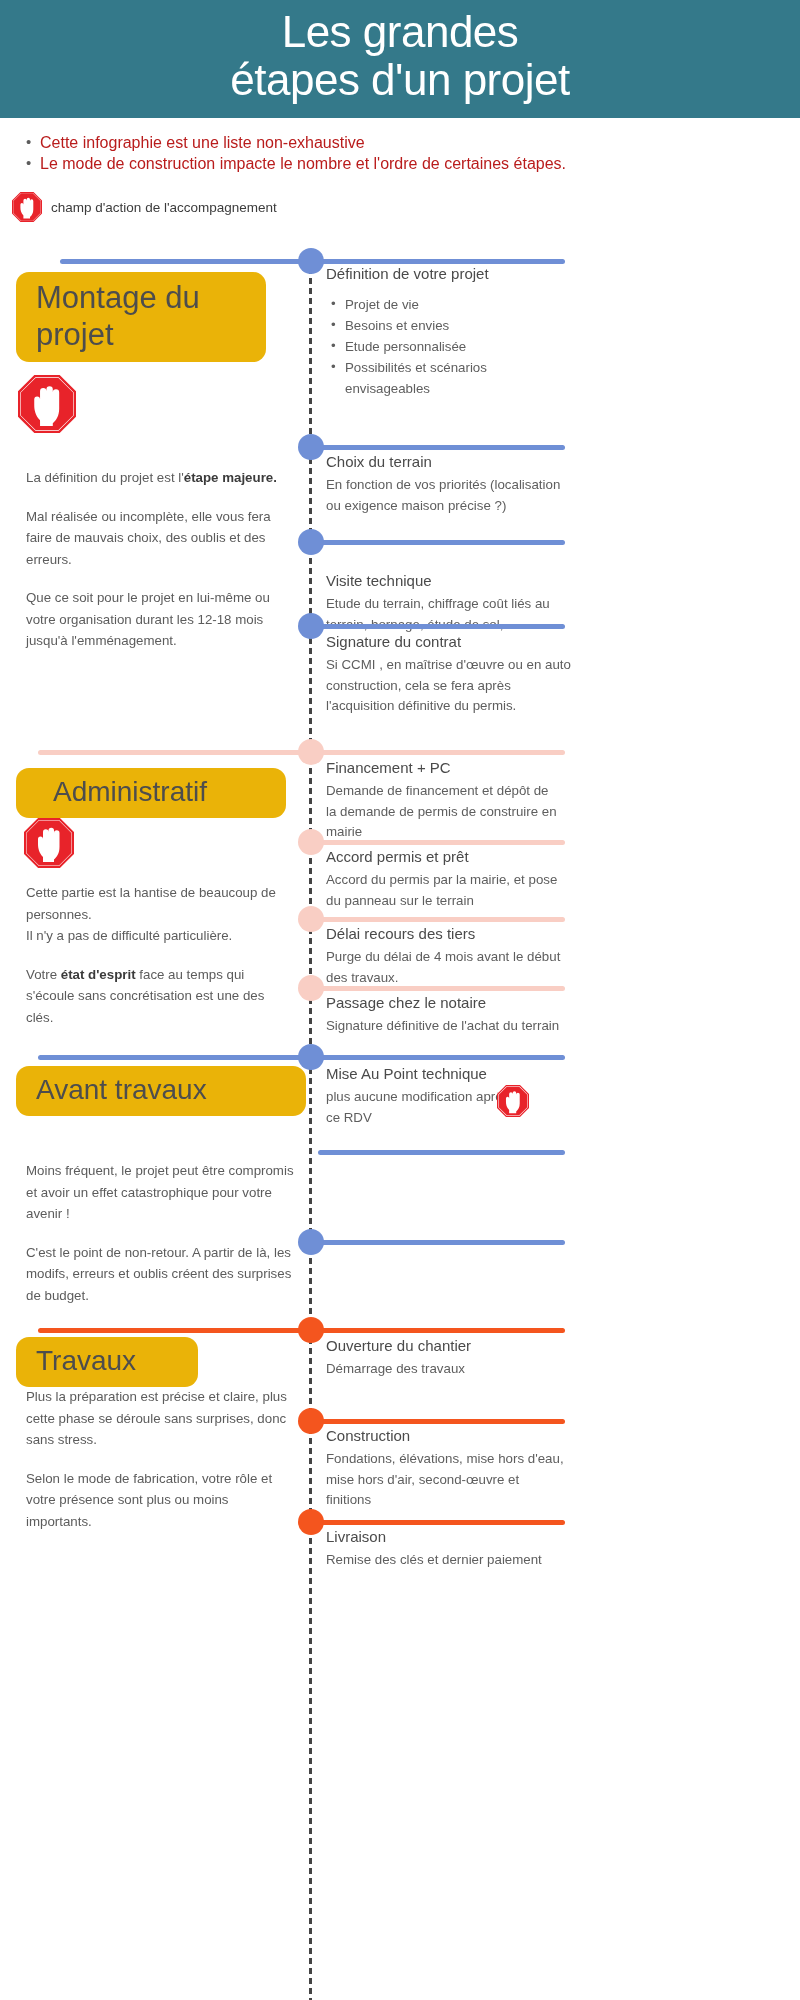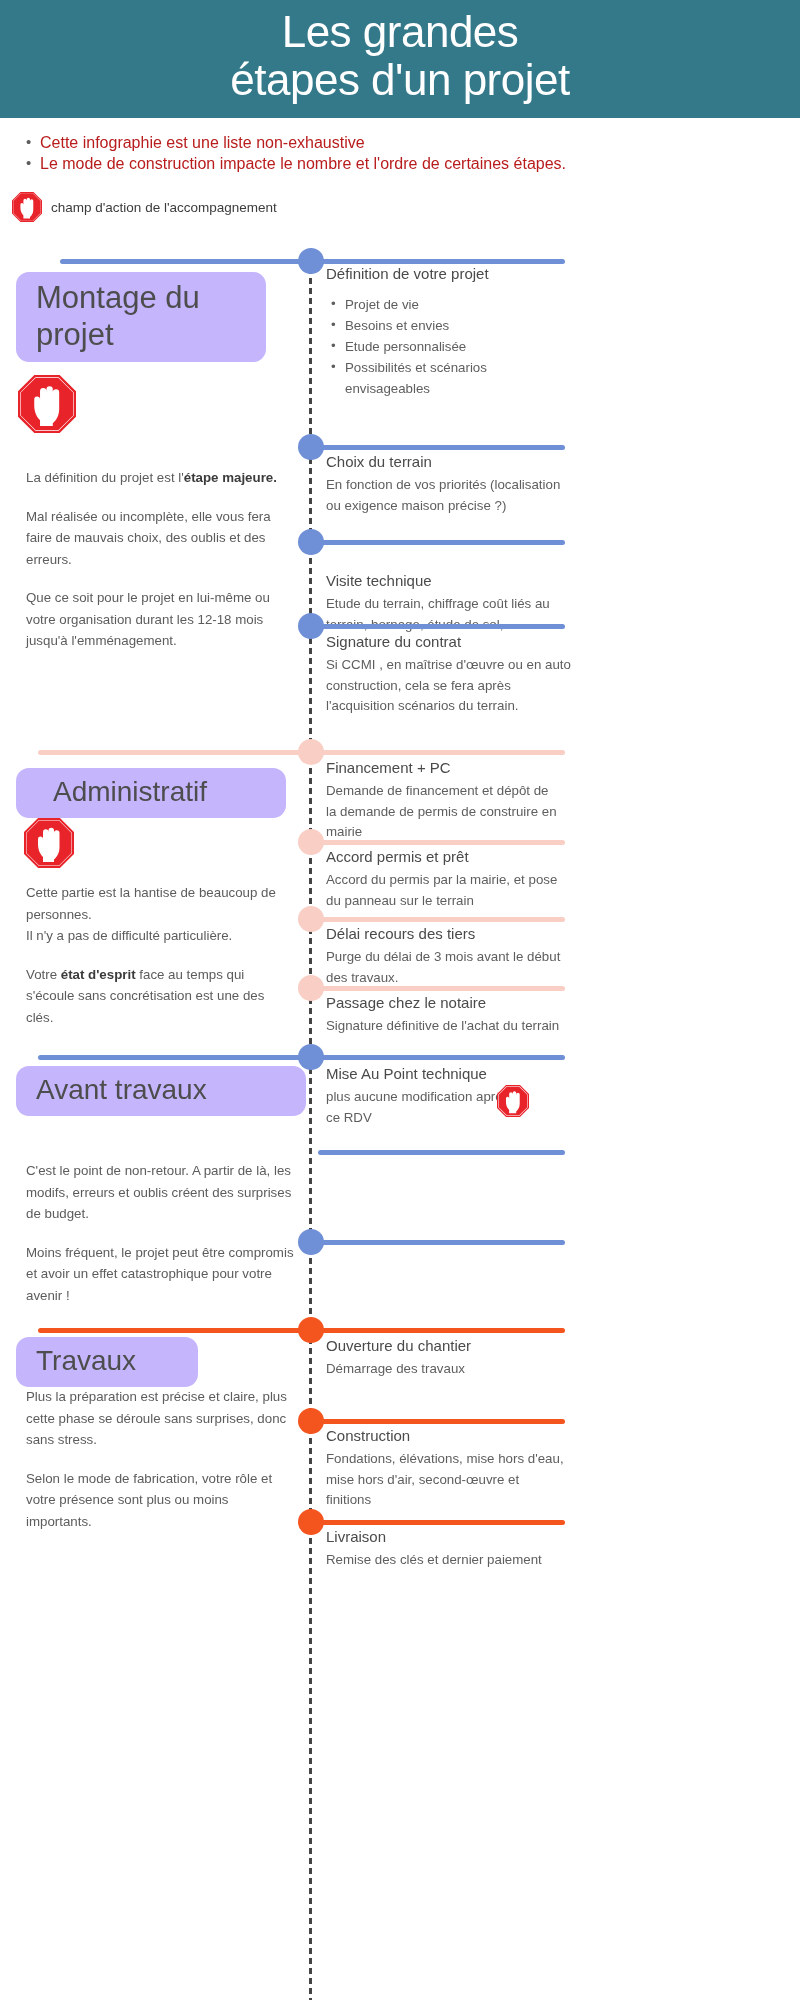--- a/index.html
+++ b/index.html
@@ -46,21 +46,21 @@
 
   
   .abs { position:absolute; }
 
   
   .rule { position:absolute; height:5px; border-radius:3px; }
   .dot  { position:absolute; width:26px; height:26px; border-radius:50%; }
 
   
   .phase-pill {
-    position:absolute; background:#c4b5fd; border-radius:13px;
+    position:absolute; background:#eab308; border-radius:13px;
     padding:7px 16px 9px 20px; color:#4d4d4d; font-weight:400;
   }
   .phase-pill.size-lg { font-size:31px; line-height:37px; }
   .phase-pill.size-md { font-size:28px; line-height:34px; }
 
   
   .left-body { position:absolute; left:26px; width:262px;
                font-size:13.3px; line-height:21.5px; color:#5c5c5c; }
   .left-body p { margin-bottom:17px; }
   .left-body b { color:#3b3b3b; font-weight:700; }
@@ -157,21 +157,21 @@
   <div class="dot" style="left:298px; top:529px; background:#6f8fd6;"></div>
   <div class="ms" style="top:569px;">
     <div class="ms-title">Visite technique</div>
     <div class="ms-desc" style="max-width:260px;">Etude du terrain, chiffrage coût liés au terrain, bornage, étude de sol,...</div>
   </div>
 
   <div class="rule" style="left:318px; top:624px; width:247px; background:#6f8fd6;"></div>
   <div class="dot" style="left:298px; top:613px; background:#6f8fd6;"></div>
   <div class="ms" style="top:630px;">
     <div class="ms-title">Signature du contrat</div>
-    <div class="ms-desc" style="max-width:248px;">Si CCMI , en maîtrise d'œuvre ou en auto construction, cela se fera après l'acquisition scénarios du terrain.</div>
+    <div class="ms-desc" style="max-width:248px;">Si CCMI , en maîtrise d'œuvre ou en auto construction, cela se fera après l'acquisition définitive du permis.</div>
   </div>
 
   <div class="rule" style="left:38px; top:750px; width:527px; background:#f9cec4;"></div>
   <div class="dot" style="left:298px; top:739px; background:#f9cec4;"></div>
 
   <div class="phase-pill size-md" style="left:16px; top:768px; width:270px;padding-left:37px;">
     <span>Administratif</span>
   </div>
 
   <div class="abs" style="left:24px; top:818px;">
@@ -205,40 +205,40 @@
   <div class="dot" style="left:298px; top:829px; background:#f9cec4;"></div>
   <div class="ms" style="top:845px;">
     <div class="ms-title">Accord permis et prêt</div>
     <div class="ms-desc" style="max-width:240px;">Accord du permis par la mairie, et pose du panneau sur le terrain</div>
   </div>
 
   <div class="rule" style="left:318px; top:917px; width:247px; background:#f9cec4;"></div>
   <div class="dot" style="left:298px; top:906px; background:#f9cec4;"></div>
   <div class="ms" style="top:922px;">
     <div class="ms-title">Délai recours des tiers</div>
-    <div class="ms-desc" style="max-width:238px;">Purge du délai de 3 mois avant le début des travaux.</div>
+    <div class="ms-desc" style="max-width:238px;">Purge du délai de 4 mois avant le début des travaux.</div>
   </div>
 
   <div class="rule" style="left:318px; top:986px; width:247px; background:#f9cec4;"></div>
   <div class="dot" style="left:298px; top:975px; background:#f9cec4;"></div>
   <div class="ms" style="top:991px;">
     <div class="ms-title">Passage chez le notaire</div>
     <div class="ms-desc" style="max-width:285px;">Signature définitive de l'achat du terrain</div>
   </div>
 
   <div class="rule" style="left:38px; top:1055px; width:527px; background:#6f8fd6;"></div>
   <div class="dot" style="left:298px; top:1044px; background:#6f8fd6;"></div>
 
   <div class="phase-pill size-md" style="left:16px; top:1066px; width:290px;">
     <span>Avant travaux</span>
   </div>
 
   <div class="left-body" style="top:1160px;">
+    <p style="width:272px;">Moins fréquent, le projet peut être compromis et avoir un effet catastrophique pour votre avenir !</p>
     <p style="width:272px;">C'est le point de non-retour. A partir de là, les modifs, erreurs et oublis créent des surprises de budget.</p>
-    <p style="width:272px;">Moins fréquent, le projet peut être compromis et avoir un effet catastrophique pour votre avenir !</p>
   </div>
 
   <div class="ms" style="top:1062px;">
     <div class="ms-title">Mise Au Point technique</div>
     <div class="ms-desc" style="max-width:196px;">plus aucune modification après ce RDV</div>
   </div>
   <div class="abs" style="left:497px; top:1085px;">
     <svg width="32" height="32" viewBox="0 0 100 100">
       <polygon points="29,2 71,2 98,29 98,71 71,98 29,98 2,71 2,29" fill="#e8232a" stroke="#ffffff" stroke-width="7"></polygon>
       <polygon points="29,2 71,2 98,29 98,71 71,98 29,98 2,71 2,29" fill="none" stroke="#e8232a" stroke-width="4"></polygon>

